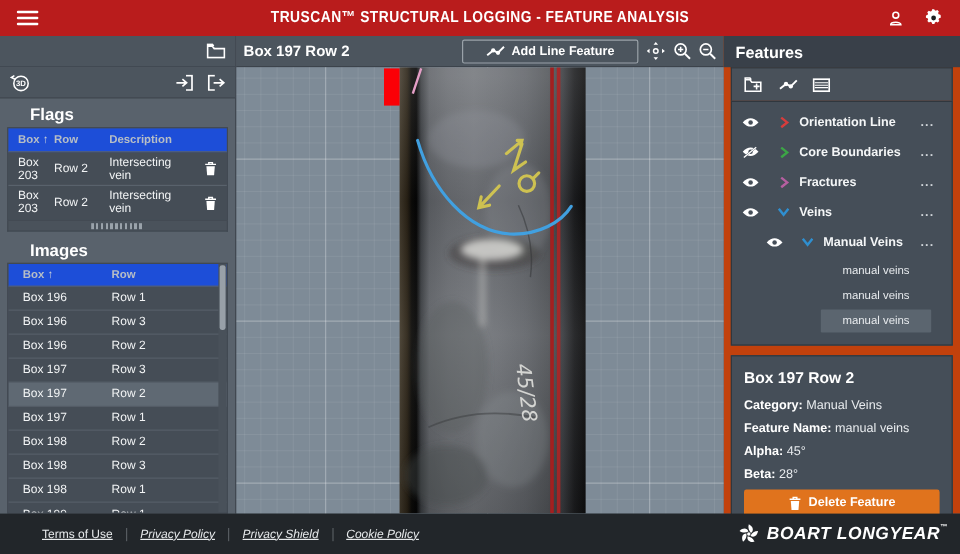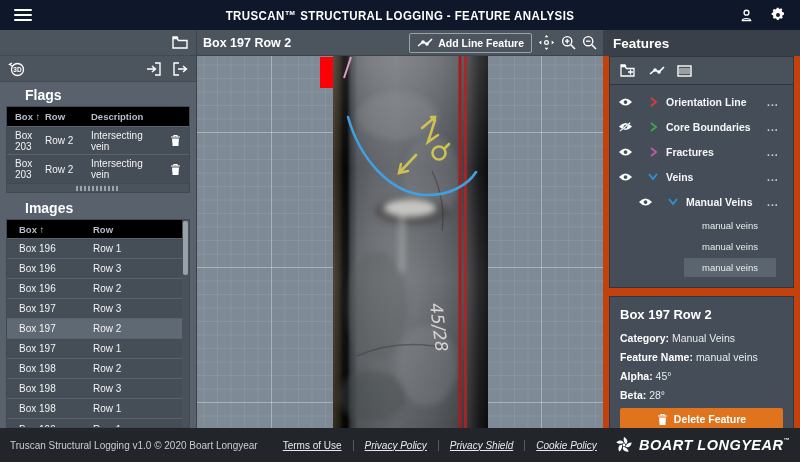--- a/index.html
+++ b/index.html
@@ -1,20 +1,20 @@
 <!DOCTYPE html>
 <html><head>
 <meta charset="utf-8">
 <style>
   * { margin:0; padding:0; box-sizing:border-box; }
   html,body { width:800px; height:462px; overflow:hidden; }
   body { font-family:"Liberation Sans", sans-serif; background:#59626c; color:#fff; position:relative; }
 
   
-  .topbar { position:absolute; left:0; top:0; width:800px; height:30px; background:#0f172a;
+  .topbar { position:absolute; left:0; top:0; width:800px; height:30px; background:#b91c1c;
             display:flex; align-items:center; padding:0 14px; z-index:30; }
   .hamburger { width:18px; display:flex; flex-direction:column; gap:3px; cursor:pointer; }
   .hamburger i { display:block; height:2px; background:#fff; border-radius:1px; }
   .topbar-title { position:absolute; left:0; right:0; text-align:center; font-size:11.5px; font-weight:bold;
                   letter-spacing:.4px; transform:scaleY(1.15); }
   .topbar-right { margin-left:auto; display:flex; align-items:center; gap:16px; z-index:2; }
   .icon-btn { display:inline-flex; align-items:center; justify-content:center; cursor:pointer; }
 
   
   .main { position:absolute; top:30px; left:0; width:800px; height:398px; display:flex; }
@@ -22,21 +22,21 @@
   .center{ width:406px; display:flex; flex-direction:column; }
   .right { width:197px; background:#c2410c; display:flex; flex-direction:column; }
 
   
   .panel-bar { height:26px; background:#4c555e; border-bottom:1px solid #414952; display:flex;
                align-items:center; padding:0 8px; gap:10px; flex:none; }
   .panel-bar .spacer { flex:1; }
   .section-title { font-size:14px; font-weight:bold; padding:5px 13px 3px; flex:none;margin-left:12px; }
   .datatable { background:#4a525b; margin:0 6px; border:1px solid #414952; flex:none; position:relative; }
   .dt-head { display:grid; align-items:center; font-size:9.5px; font-weight:bold; color:#b7bec5;
-             background:#000000; border-bottom:1px solid #59626c; }
+             background:#1d4ed8; border-bottom:1px solid #59626c; }
   .dt-row  { display:grid; align-items:center; font-size:10px; background:#454d56;
              border-bottom:1px solid #59626c; color:#f2f4f5; }
   .dt-row:last-child { border-bottom:none; }
   .dt-row.selected { background:#5f6973; }
   .flags .dt-head, .flags .dt-row { grid-template-columns:38px 46px 1fr 28px; min-height:20px; }
   .flags .dt-row { min-height:28px; }
   .flags .c1 { padding-left:8px; }
   .sortarrow { font-weight:bold; color:#cfd4d9; }
   .imgs .dt-head, .imgs .dt-row { grid-template-columns:86px 1fr; height:19px; }
   .imgs .dt-row { height:20px; }
@@ -49,21 +49,21 @@
              display:flex; align-items:center; justify-content:center; }
   .hscroll .dots { width:44px; height:5px; background:repeating-linear-gradient(90deg,#9aa2aa 0 2px,transparent 2px 4px); }
   .trash-btn { display:flex; justify-content:center; cursor:pointer; }
 
   
   .viewer-toolbar { height:26px; background:#4c555e; border-bottom:1px solid #3c434b; display:flex;
                     align-items:center; padding:0 6px; gap:6px; flex:none; }
   .viewer-title { font-size:12.5px; font-weight:bold; margin-right:auto; }
   .tool-btn { height:20px; border:1px solid #9aa2a9; border-radius:2px; background:transparent; color:#fff;
               font-size:10.5px; font-weight:bold; display:inline-flex; align-items:center; gap:5px;
-              padding:0 7px; cursor:pointer; font-family:"Liberation Sans",sans-serif; white-space:nowrap; }
+              padding:0 19px; cursor:pointer; font-family:"Liberation Sans",sans-serif; white-space:nowrap; }
   .viewer { flex:1; position:relative; background-color:#7e8b97;
     background-image:
       linear-gradient(90deg, rgba(255,255,255,.28) 1px, transparent 1px),
       linear-gradient(0deg,  rgba(255,255,255,.28) 1px, transparent 1px),
       linear-gradient(90deg, rgba(255,255,255,.07) 1px, transparent 1px),
       linear-gradient(0deg,  rgba(255,255,255,.07) 1px, transparent 1px);
     background-size:135px 135px,135px 135px,13.5px 13.5px,13.5px 13.5px;
     background-position:74px 77px,74px 77px,74px 77px,74px 77px;
     overflow:hidden; }
   .core { position:absolute; left:136px; top:0; width:155px; height:372px;
@@ -459,21 +459,20 @@
             <path d="M1 3 h9 M4 3 V1.5 h3 V3" fill="none" stroke="#fff" stroke-width="1.2"></path>
             <path d="M2 4.5 h7 l-.6 7.5 h-5.8 Z" fill="#fff"></path>
           </svg>
         <span>Delete Feature</span>
       </button>
     </div>
   </div>
 </div>
 
 <div class="footer">
-  <span>Truscan Structural Logging v1.0 © 2020 Boart Longyear</span>
   <span class="links">
     <a>Terms of Use</a>
     <a>Privacy Policy</a>
     <a>Privacy Shield</a>
     <a>Cookie Policy</a>
   </span>
   <span class="brand">
     <svg width="18" height="18" viewBox="0 0 20 20">
       <g fill="#fff" transform="translate(10 10)">
         <path d="M0 -9 C4 -7 5 -3 2 -1 C0 -3 -1 -6 0 -9" transform="rotate(0)"></path>

